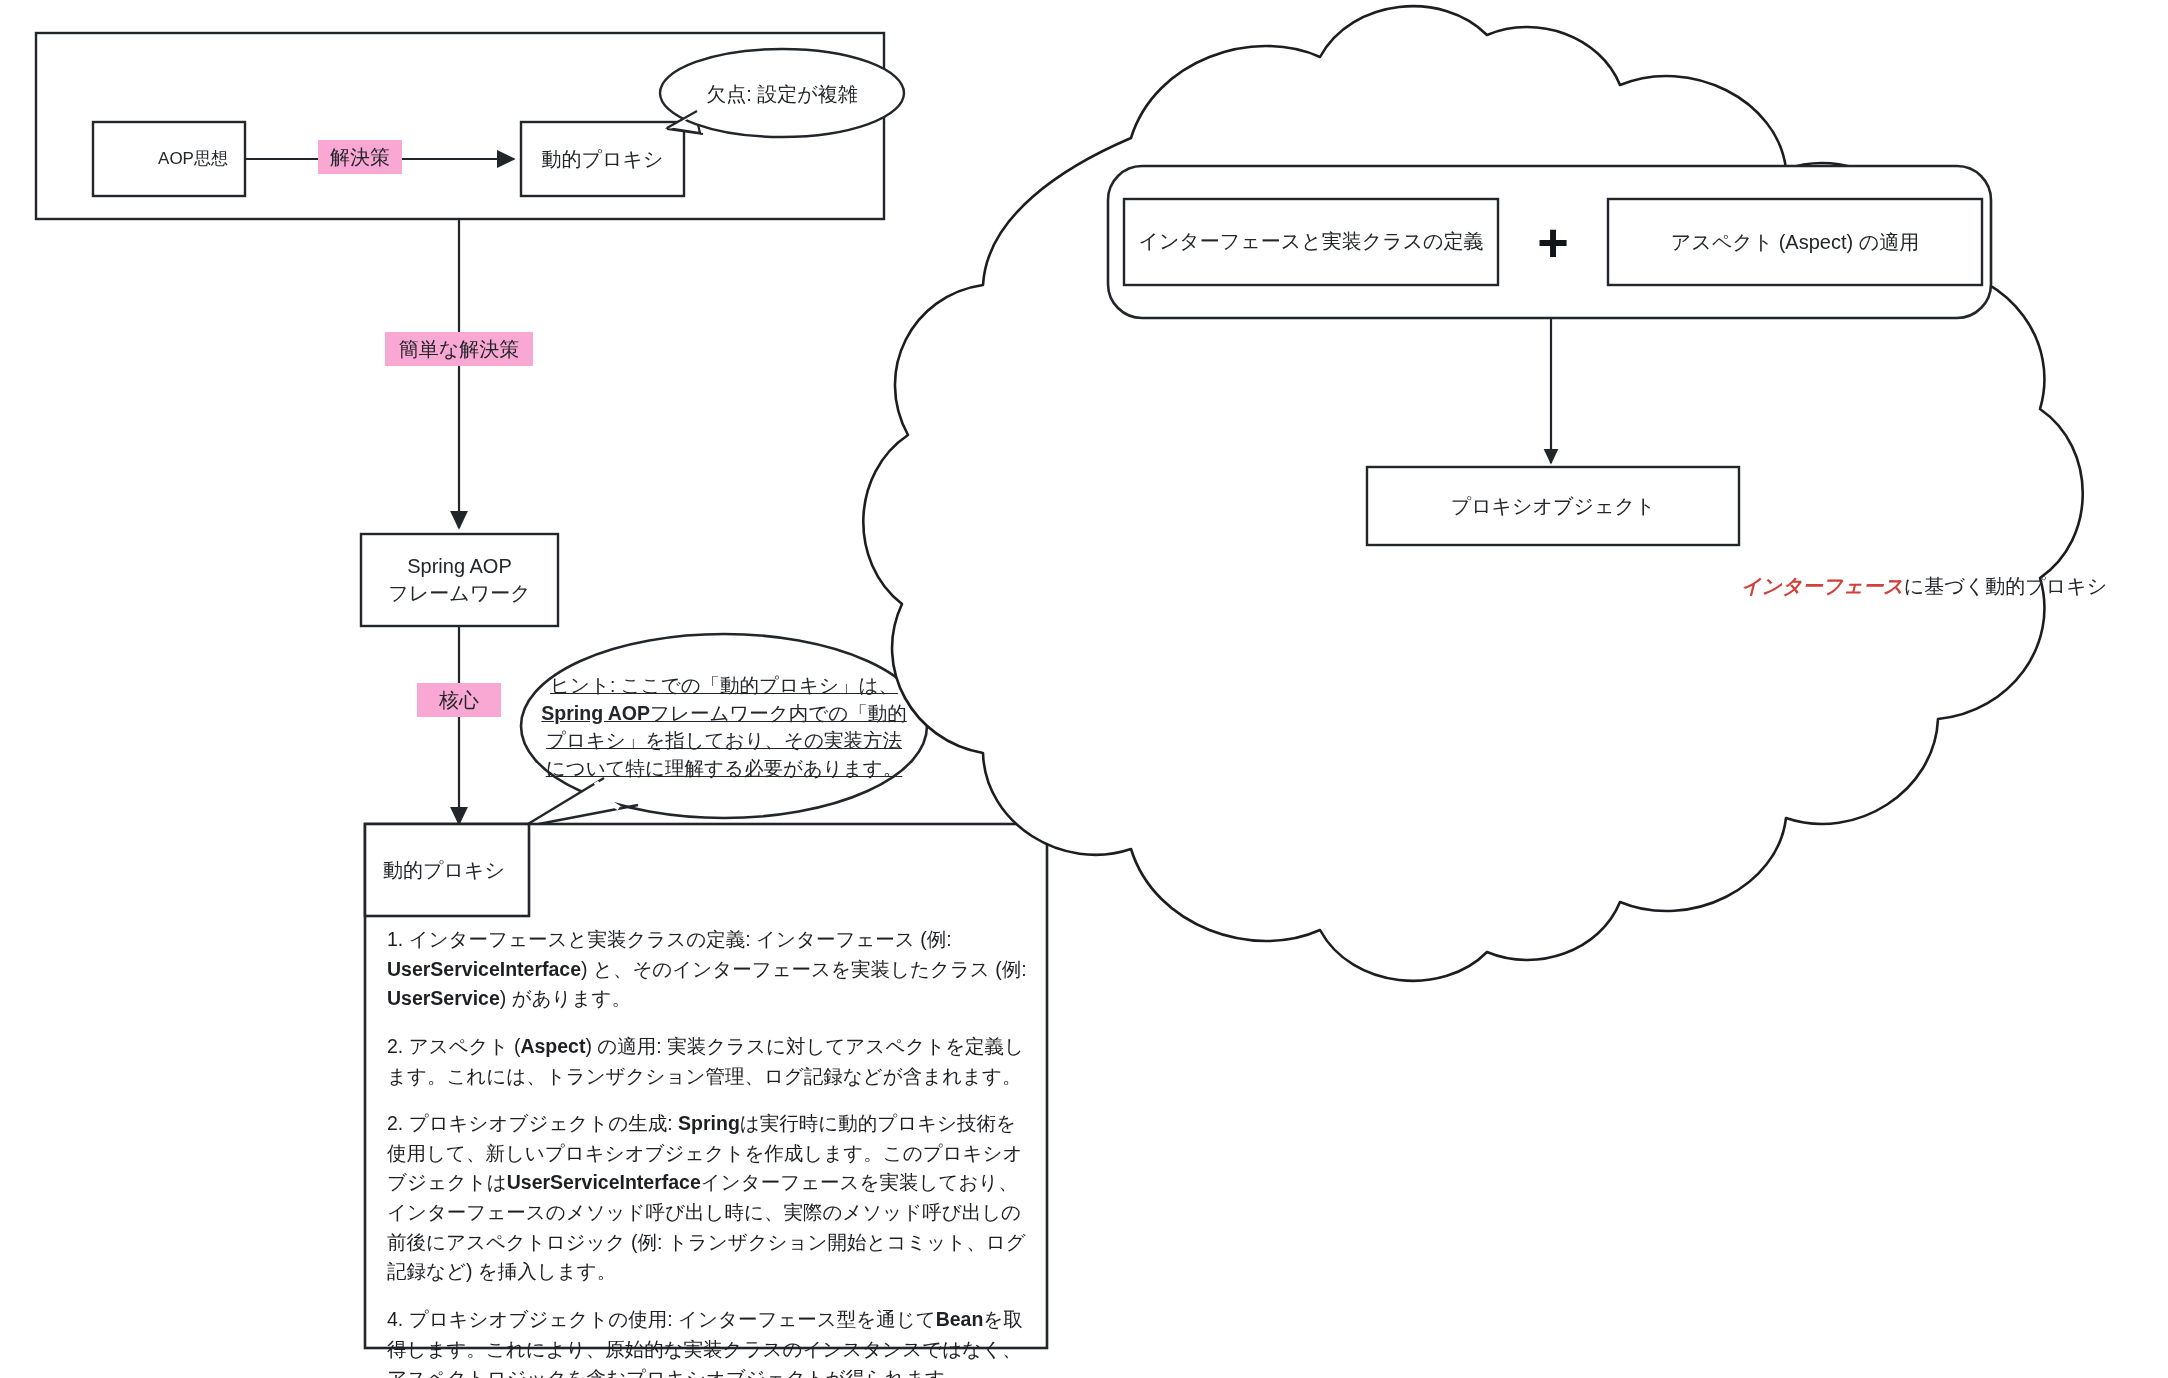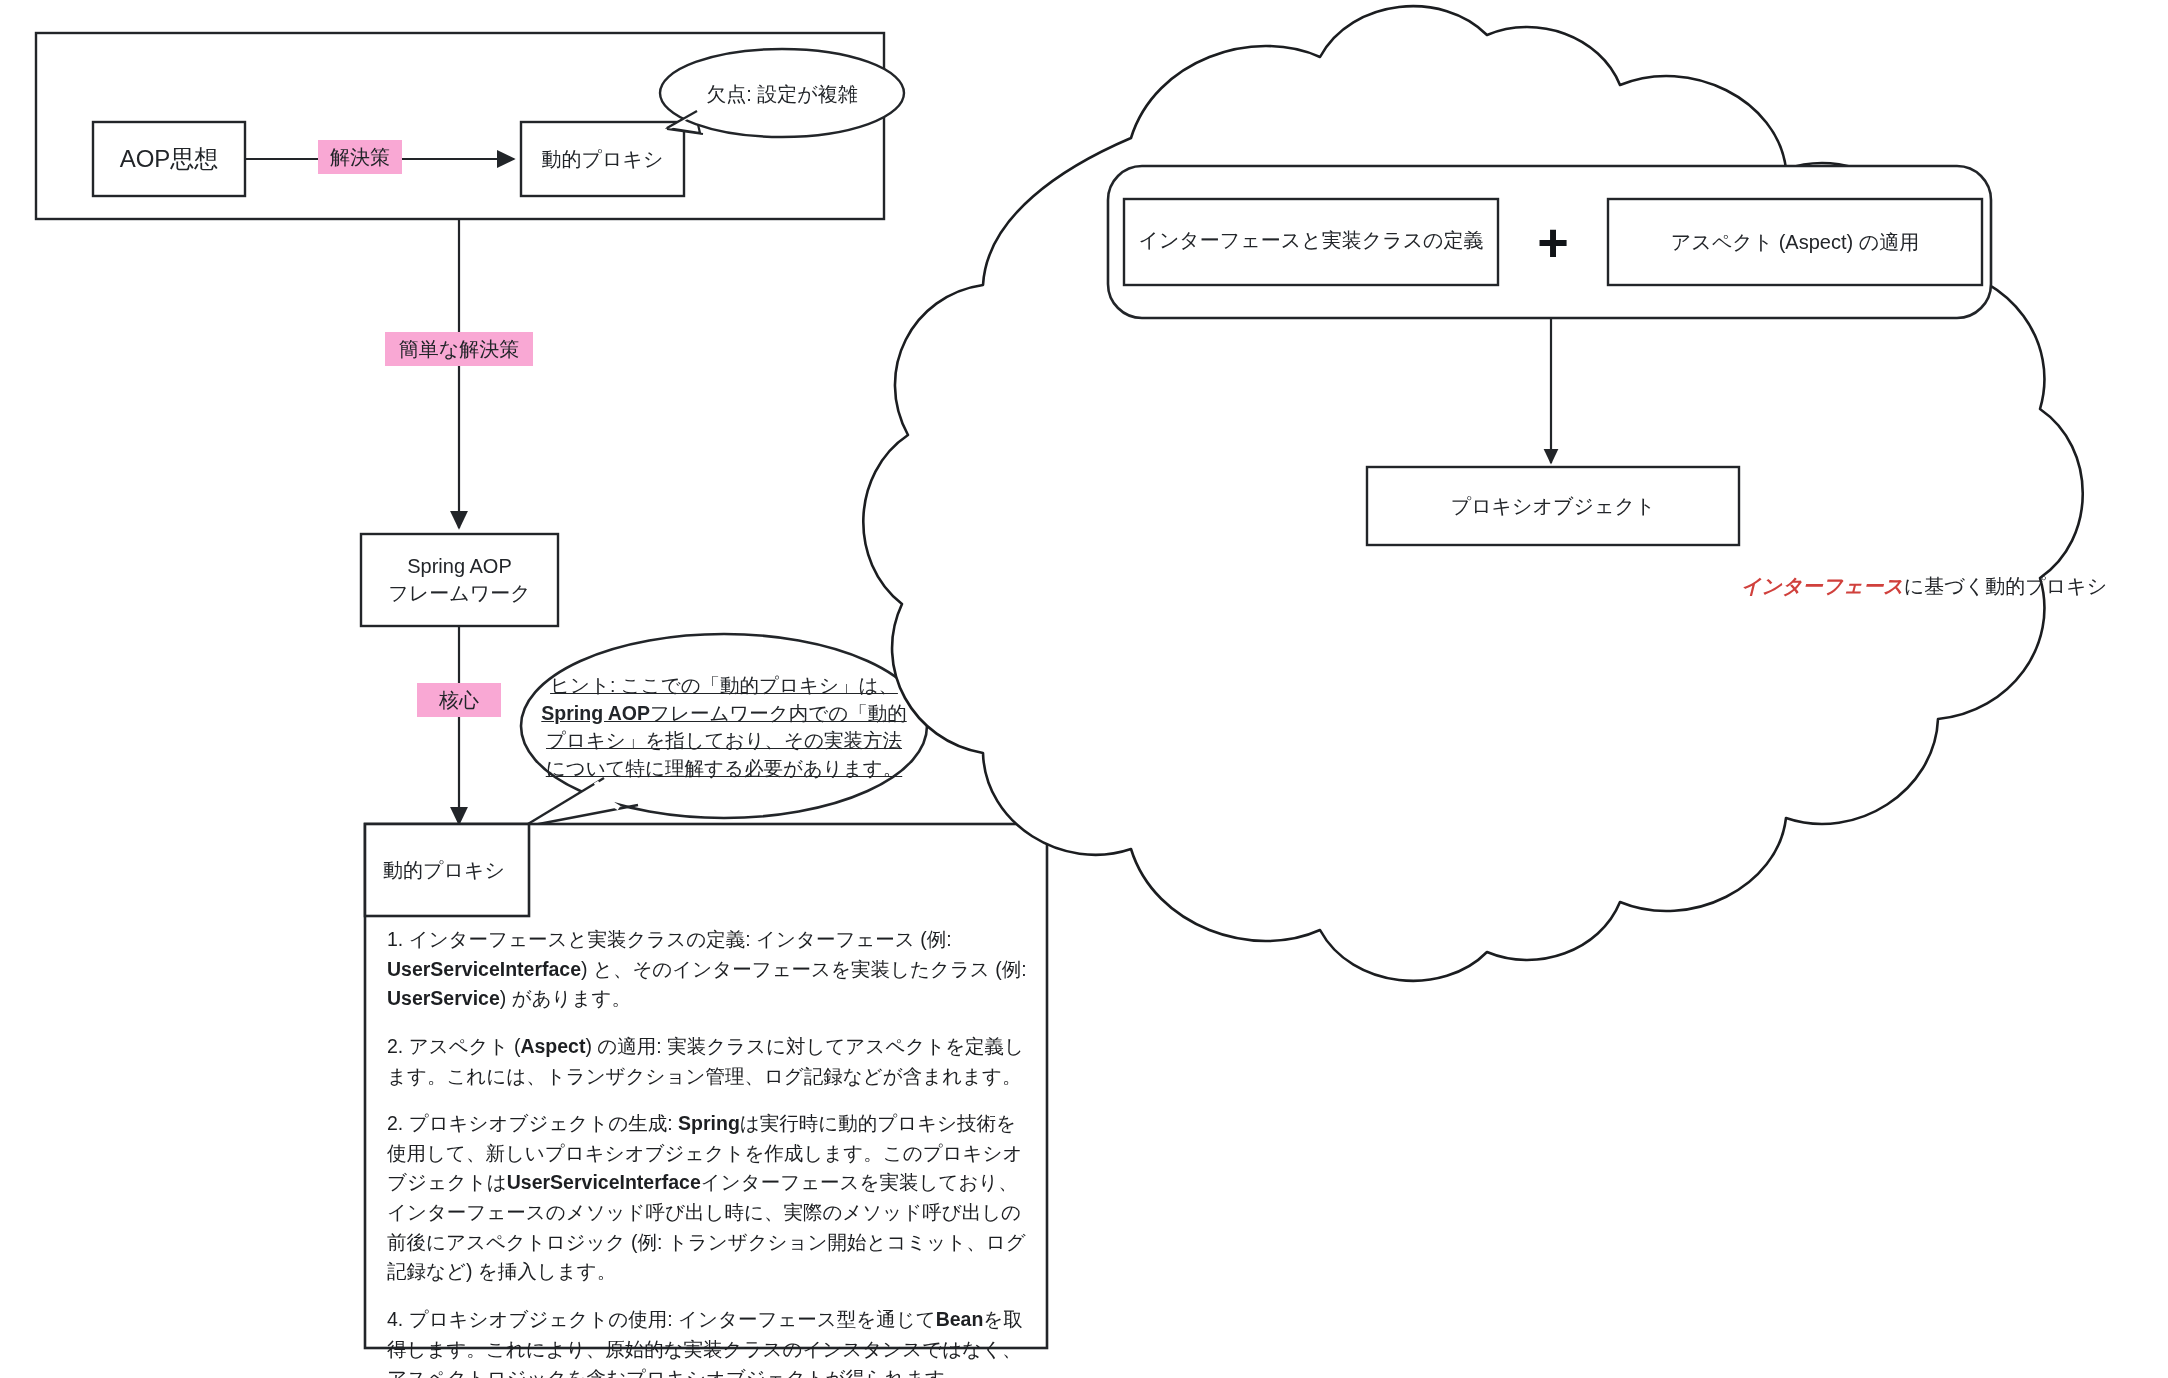--- a/index.html
+++ b/index.html
@@ -117,21 +117,21 @@
     <rect x="1108" y="166" width="883" height="152" rx="34" ry="34" fill="#ffffff" stroke="#222529" stroke-width="2.6"></rect>
 
     <rect x="1124" y="199" width="374" height="86" fill="#ffffff" stroke="#222529" stroke-width="2.4"></rect>
     <rect x="1608" y="199" width="374" height="86" fill="#ffffff" stroke="#222529" stroke-width="2.4"></rect>
 
     <line x1="1551" y1="318" x2="1551" y2="463" stroke="#222529" stroke-width="2.2" marker-end="url(#arrowFilledSm)"></line>
 
     <rect x="1367" y="467" width="372" height="78" fill="#ffffff" stroke="#222529" stroke-width="2.4"></rect>
   </svg>
 
-  <div class="node-label" style="left:93px;top:122px;width:152px;height:74px;font-size:24px;">AOP思想</div>
+  <div class="node-label" style="left:93px;top:122px;width:152px;height:74px;font-size:17px;padding-left:24px;">AOP思想</div>
 
   <div class="node-label" style="left:521px;top:122px;width:163px;height:74px;font-size:20px;">動的プロキシ</div>
 
   <div class="node-label" style="left:361px;top:534px;width:197px;height:92px;font-size:20px;">Spring AOP
 フレームワーク</div>
 
   <div class="node-label" style="left:365px;top:824px;width:164px;height:92px;font-size:20px;justify-content:flex-start;padding-left:18px;box-sizing:border-box;">動的プロキシ</div>
 
   <div class="edge-label" style="left:318px;top:140px;width:84px;height:34px;font-size:20px;">解決策</div>
 
@@ -148,21 +148,21 @@
     <span>について特に理解する必要があります。</span>
   </div>
 
   <div class="body-text" id="detail-paragraphs" style="left:387px;top:925px;width:648px;font-size:19.5px;">
       <p><span>1. インターフェースと実装クラスの定義: インターフェース (例: </span><span class="bold">UserServiceInterface</span><span>) と、そのインターフェースを実装したクラス (例: </span><span class="bold">UserService</span><span>) があります。</span></p>
       <p><span>2. アスペクト (</span><span class="bold">Aspect</span><span>) の適用: 実装クラスに対してアスペクトを定義します。これには、トランザクション管理、ログ記録などが含まれます。</span></p>
       <p><span>2. プロキシオブジェクトの生成: </span><span class="bold">Spring</span><span>は実行時に動的プロキシ技術を使用して、新しいプロキシオブジェクトを作成します。このプロキシオブジェクトは</span><span class="bold">UserServiceInterface</span><span>インターフェースを実装しており、インターフェースのメソッド呼び出し時に、実際のメソッド呼び出しの前後にアスペクトロジック (例: トランザクション開始とコミット、ログ記録など) を挿入します。</span></p>
       <p><span>4. プロキシオブジェクトの使用: インターフェース型を通じて</span><span class="bold">Bean</span><span>を取得します。これにより、原始的な実装クラスのインスタンスではなく、アスペクトロジックを含むプロキシオブジェクトが得られます。</span></p>
     </div>
 
-  <div class="node-label" style="left:1124px;top:199px;width:374px;height:85px;font-size:20px;font-family:Liberation Mono, monospace;">インターフェースと実装クラスの定義</div>
+  <div class="node-label" style="left:1124px;top:199px;width:374px;height:85px;font-size:20px;">インターフェースと実装クラスの定義</div>
 
   <div class="plus-sign" style="left:1498px;top:199px;width:110px;height:86px;font-size:54px;">+</div>
 
   <div class="node-label" style="left:1608px;top:199px;width:374px;height:86px;font-size:20px;">アスペクト (Aspect) の適用</div>
 
   <div class="node-label" style="left:1367px;top:467px;width:372px;height:78px;font-size:20px;border-radius:15px;">プロキシオブジェクト</div>
 
   <div class="cap-note" style="left:1741px;top:574px;font-size:20px;line-height:1.2;">
     <span class="red-em">インターフェース</span><span>に基づく動的プロキシ</span>
   </div>

